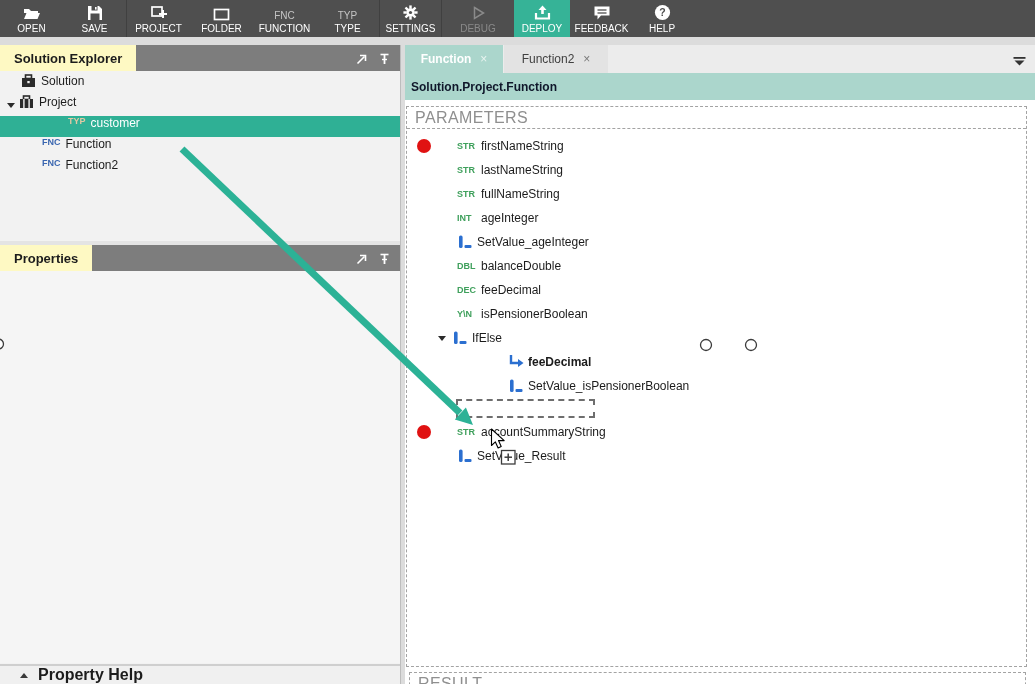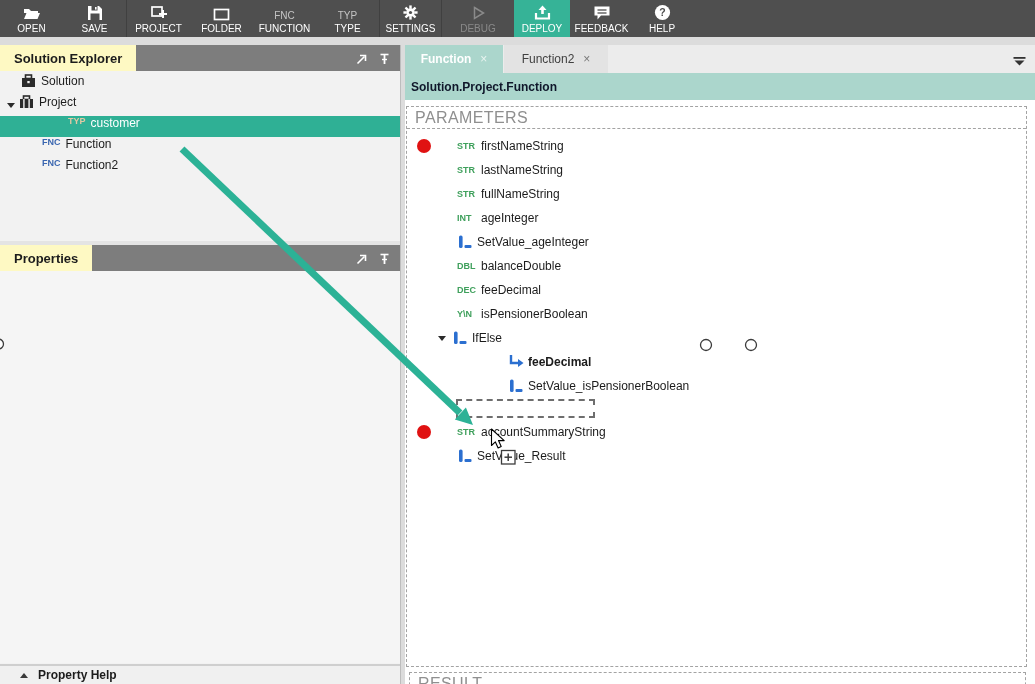--- a/index.html
+++ b/index.html
@@ -25,21 +25,21 @@
   .tree { position:absolute; left:0; top:26px; width:100%; height:170px; background:#f2f2f2; padding-top:3px; }
   .trow { position:relative; height:21px; display:flex; align-items:flex-start; font-size:12px; color:#1c1c1c; }
   .trow .exp { position:absolute; left:7px; top:8px; width:0; height:0; border-left:4px solid transparent; border-right:4px solid transparent; border-top:5px solid #2b2b2b; }
   .trow.selected { background:#2fb095; color:#ffffff; }
   .tprefix { font-size:9px; font-weight:700; margin-right:5px; }
   .tprefix.fnc { color:#3a66b0; }
   .trow.selected .tprefix { color:#e2c9a4; }
   .gapline { position:absolute; left:0; top:196px; width:100%; height:4px; background:#e4e4e4; }
   .props-head { top:200px;text-align:center; }
   .props-body { position:absolute; left:0; top:226px; width:100%; bottom:21px; background:#f5f5f5; }
-  .prop-help { position:absolute; left:0; bottom:0; width:100%; height:20px; background:#f0f0f0; border-top:2px solid #cfcfcf; display:flex; align-items:center; padding-left:20px; font-size:12px; font-weight:700; color:#1c1c1c; }
+  .prop-help { position:absolute; left:0; bottom:0; width:100%; height:20px; background:#f0f0f0; border-top:2px solid #cfcfcf; display:flex; align-items:center; padding-left:20px; font-size:16px; font-weight:700; color:#1c1c1c; }
   .chev-up { width:0; height:0; border-left:4px solid transparent; border-right:4px solid transparent; border-bottom:5px solid #3a3a3a; margin-right:10px; }
 
   
   .right-col { position:absolute; left:405px; top:45px; width:630px; bottom:0; background:#ffffff; }
   .tabstrip { position:absolute; left:0; top:0; width:100%; height:28px; background:#ececec; }
   .tab { position:absolute; top:0; height:28px; display:flex; align-items:center; justify-content:center; font-size:12px; gap:9px; }
   .tab.active { left:0; width:98px; background:#abd6cc; color:#ffffff; font-weight:700; }
   .tab.inactive { left:99px; width:104px; background:#e3e3e3; color:#3f3f3f; }
   .tab .x { font-weight:400; font-size:12px; }
   .tab.active .x { color:#e8f4f0; }

